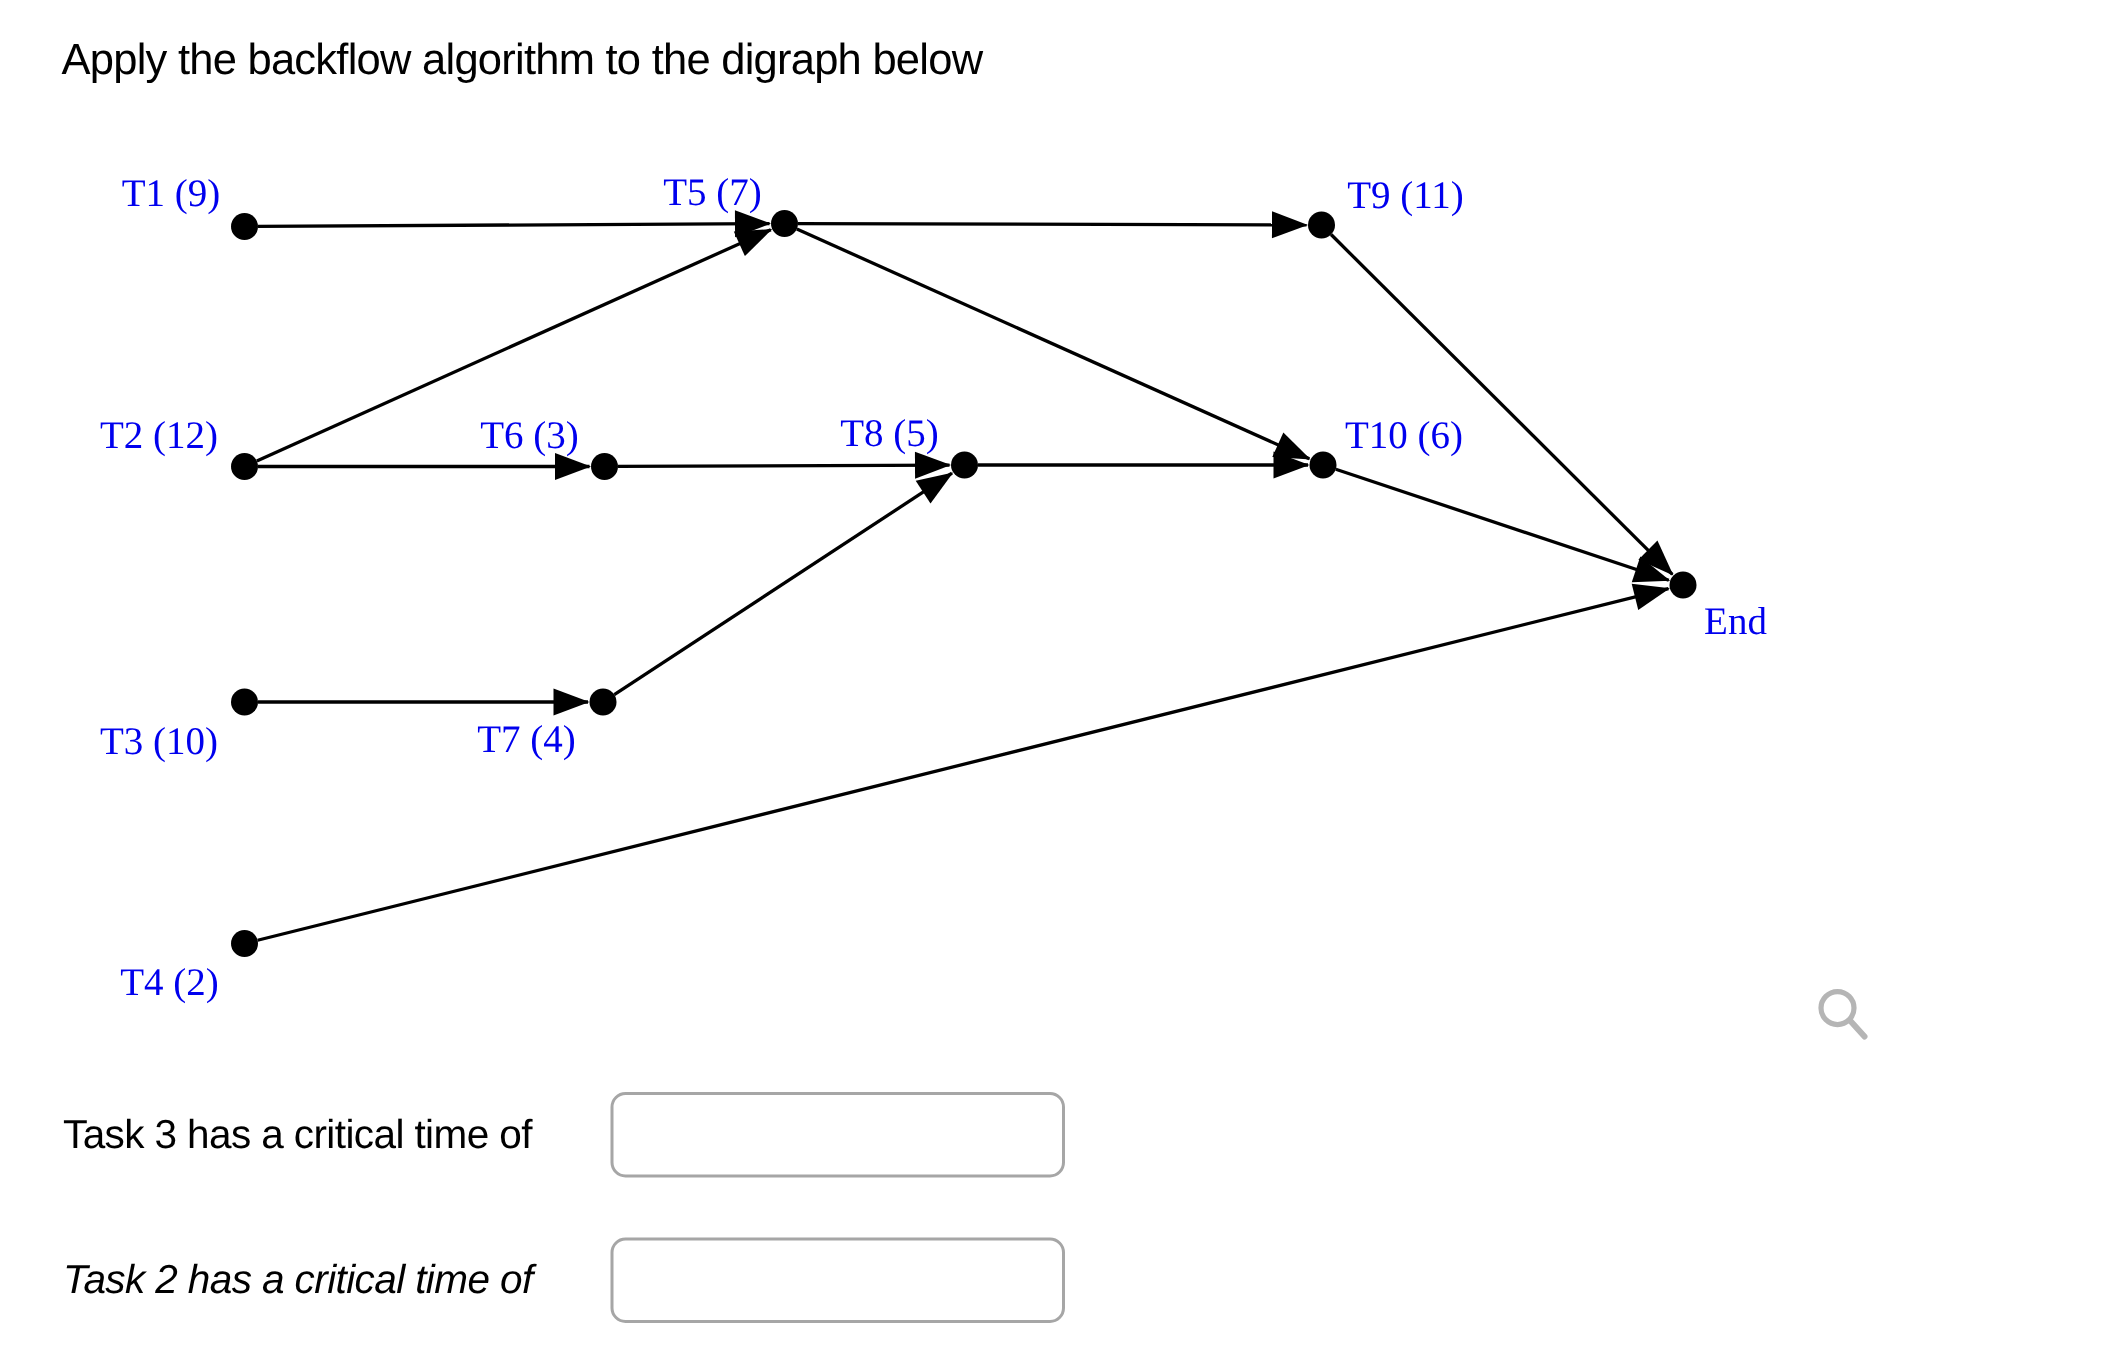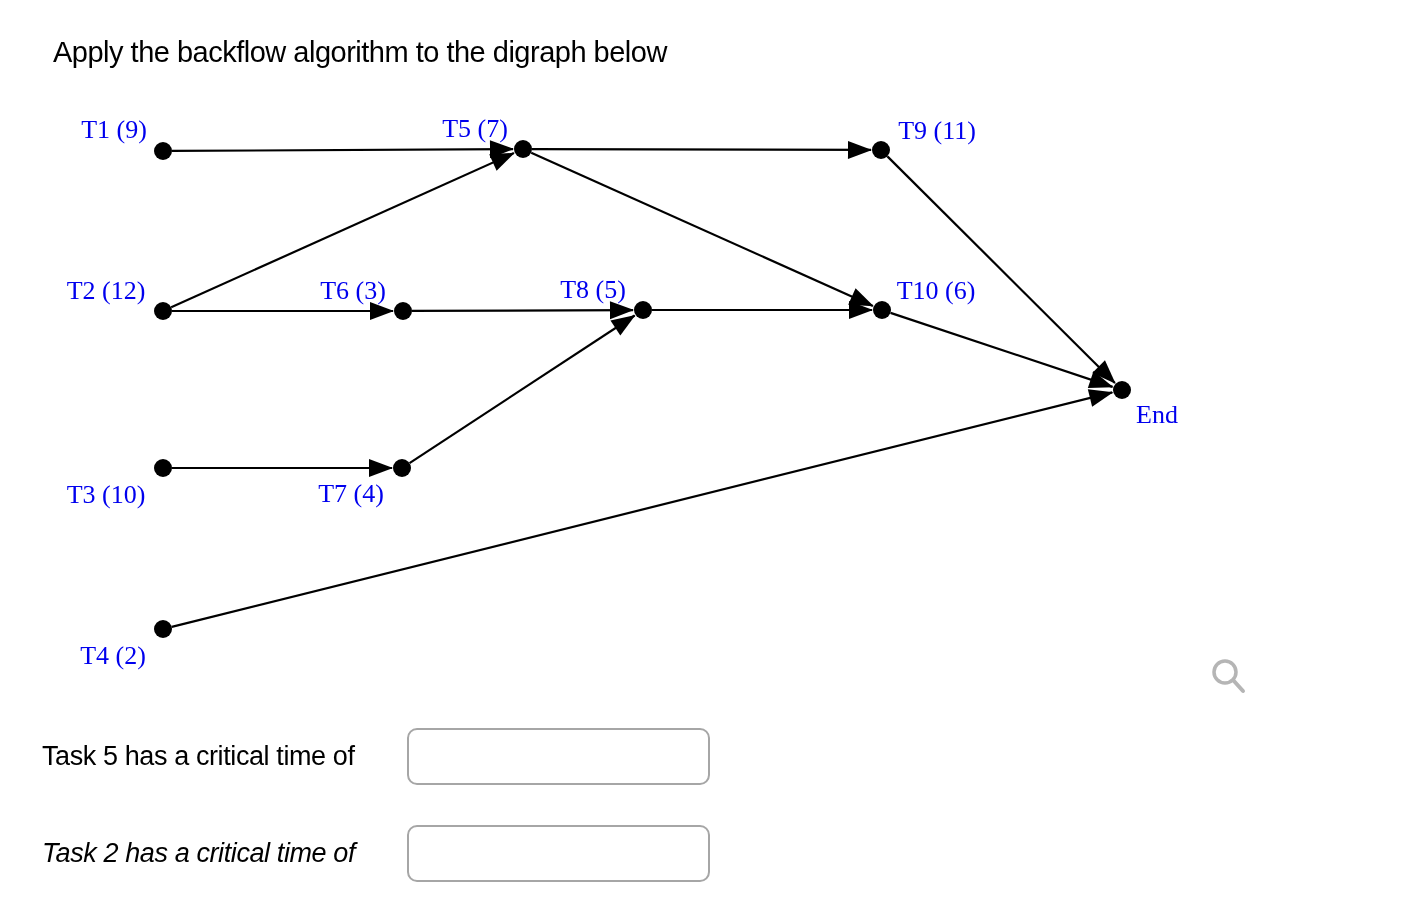--- a/index.html
+++ b/index.html
@@ -7,21 +7,21 @@
     width:1412px;height:910px;
     background:#ffffff;
     font-family:"Liberation Sans", sans-serif;
     position:relative;
     overflow:hidden;
     color:#000;
   }
   .title{
     position:absolute;left:41px;top:24px;
     font-size:29px;font-weight:400;letter-spacing:-0.5px;
-    margin:12px;color:#000;
+    margin:0;color:#000;
   }
   #digraph{
     position:absolute;left:0;top:0;
     width:1412px;height:700px;
   }
   .node-label{
     font-family:"Liberation Serif", serif;
     font-size:26px;
   }
   .zoom-btn{
@@ -92,17 +92,17 @@
     <text x="1157" y="414" fill="#0000ee" text-anchor="middle" dominant-baseline="central" class="node-label">End</text>
   </svg>
 
 <button class="zoom-btn" title="">
   <svg width="48" height="52" viewBox="0 0 48 52">
     <circle class="mag-part" cx="20" cy="22" r="11" fill="none" stroke="#b5b5b5" stroke-width="3.5"></circle>
     <line class="mag-part" x1="28.5" y1="30.5" x2="38" y2="41" stroke="#b5b5b5" stroke-width="4" stroke-linecap="round"></line>
   </svg>
 </button>
 
-<div class="q-label row1">Task 5 has a critical time of</div>
+<div class="q-label row1">Task 3 has a critical time of</div>
 <input class="q-input row1" type="text" value="" style="">
 
 <div class="q-label row2">Task 2 has a critical time of</div>
 <input class="q-input row2" type="text" value="" style="">
 
 </body></html>

